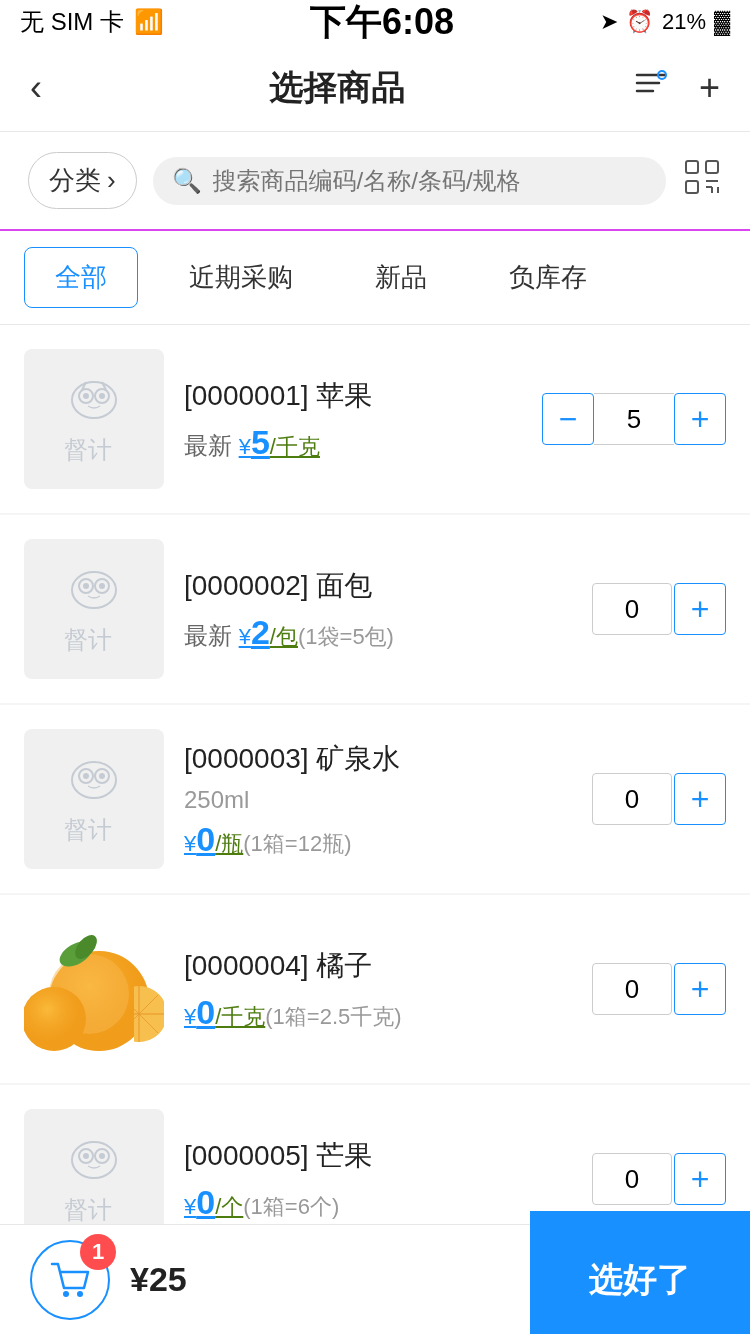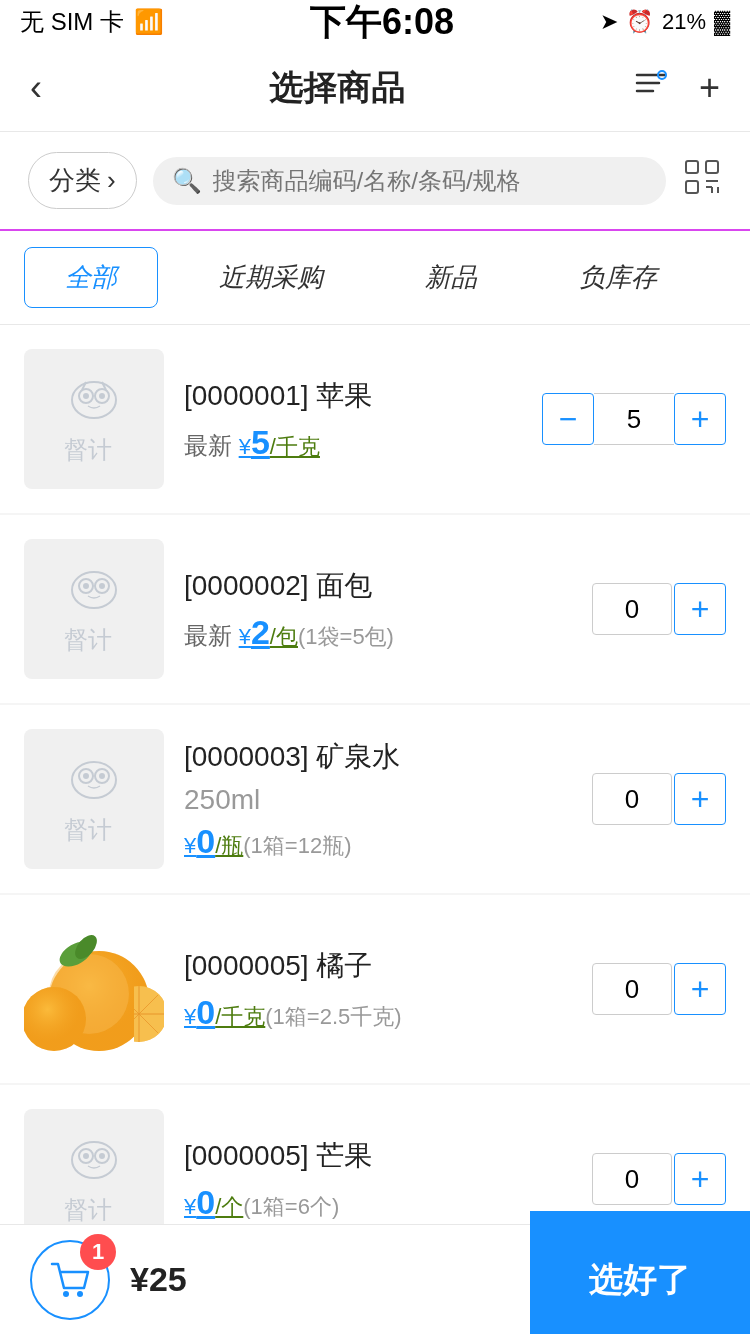--- a/index.html
+++ b/index.html
@@ -107,28 +107,27 @@
 
     
     .filter-tabs {
       background: #fff;
       display: flex;
       padding: 16px 24px;
       gap: 20px;
       border-bottom: 1px solid #e8e8e8;
     }
     .tab-item {
-      padding: 12px 40px;
+      padding: 12px 30px;
       border-radius: 8px;
       font-size: 26px;
       cursor: pointer;
       color: #333;
       background: #fff;
       border: 1px solid transparent;
-      font-style: italic;
     }
     .tab-item.active {
       color: #1890ff;
       border: 1.5px solid #1890ff;
       border-radius: 8px;
     }
 
     
     .product-list {
       background: #f5f5f5;
@@ -170,21 +169,21 @@
       flex: 1;
       min-width: 0;
     }
     .product-name {
       font-size: 28px;
       color: #222;
       margin-bottom: 8px;
       font-weight: 500;
     }
     .product-spec {
-      font-size: 28px;
+      font-size: 24px;
       color: #999;
       margin-bottom: 6px;
     }
     .product-price {
       font-size: 24px;
       color: #666;
     }
     .price-label { color: #666; }
     .price-currency {
       color: #1890ff;
@@ -497,21 +496,21 @@
             <stop offset="100%" stop-color="#e8880a" stop-opacity="0.3"></stop>
           </radialGradient>
           <radialGradient id="ograd2" cx="40%" cy="35%">
             <stop offset="0%" stop-color="#ffc84a" stop-opacity="0.6"></stop>
             <stop offset="100%" stop-color="#e8880a" stop-opacity="0.3"></stop>
           </radialGradient>
         </defs>
       </svg>
     </div>
     <div class="product-info">
-      <div class="product-name">[0000005] 橘子</div>
+      <div class="product-name">[0000004] 橘子</div>
       <div class="product-price">
         <span class="price-currency">¥</span><span class="price-value">0</span><span class="price-unit">/千克</span><span class="price-note">(1箱=2.5千克)</span>
       </div>
     </div>
     <div class="qty-control">
       <input class="qty-input" type="text" value="0" style="border: 1.5px solid rgb(204, 204, 204); border-radius: 4px; width: 80px;">
       <button class="qty-btn qty-plus" style="margin-left:2px;">+</button>
     </div>
   </div>
 

